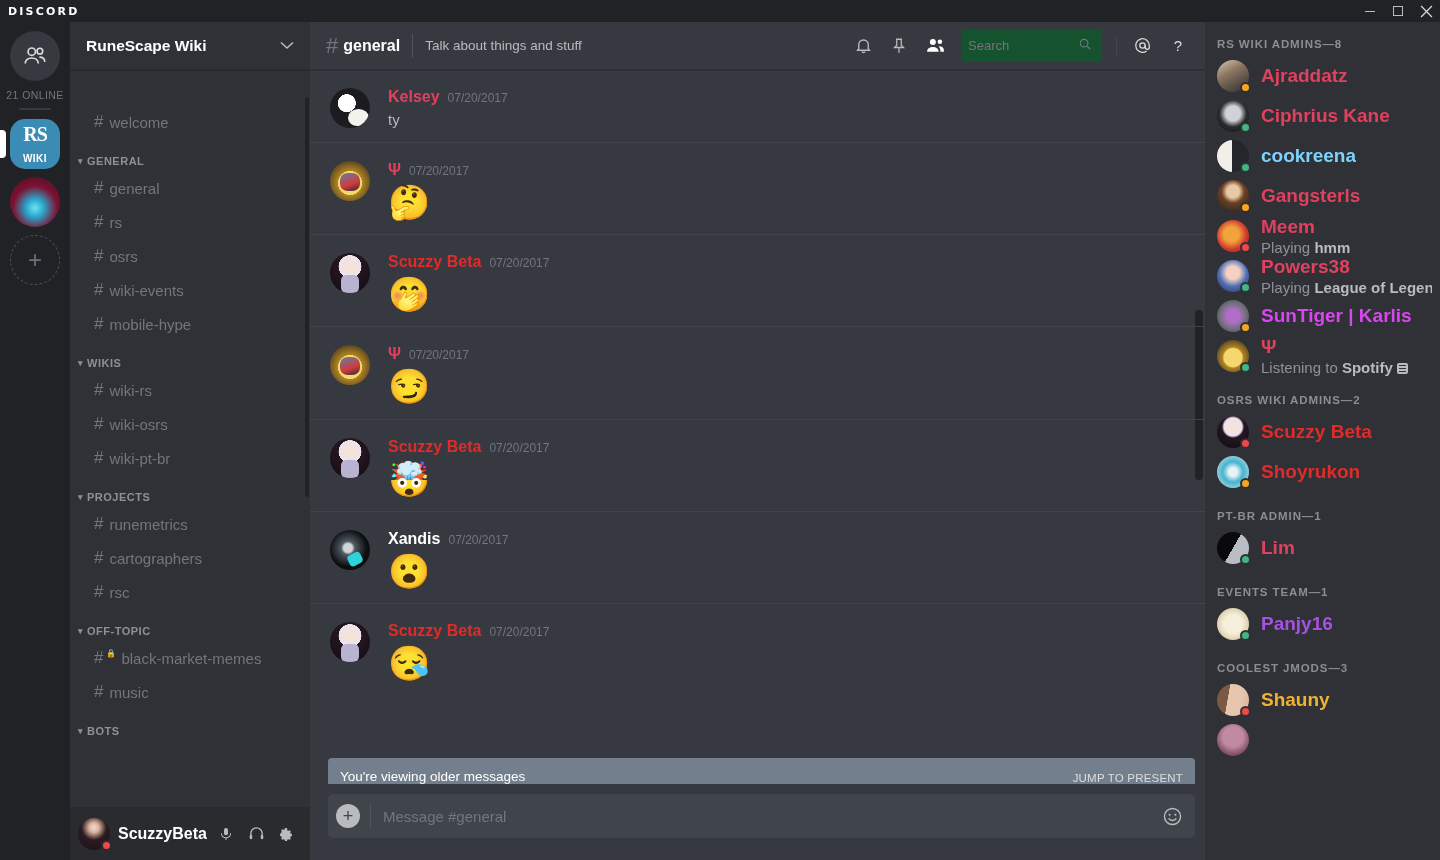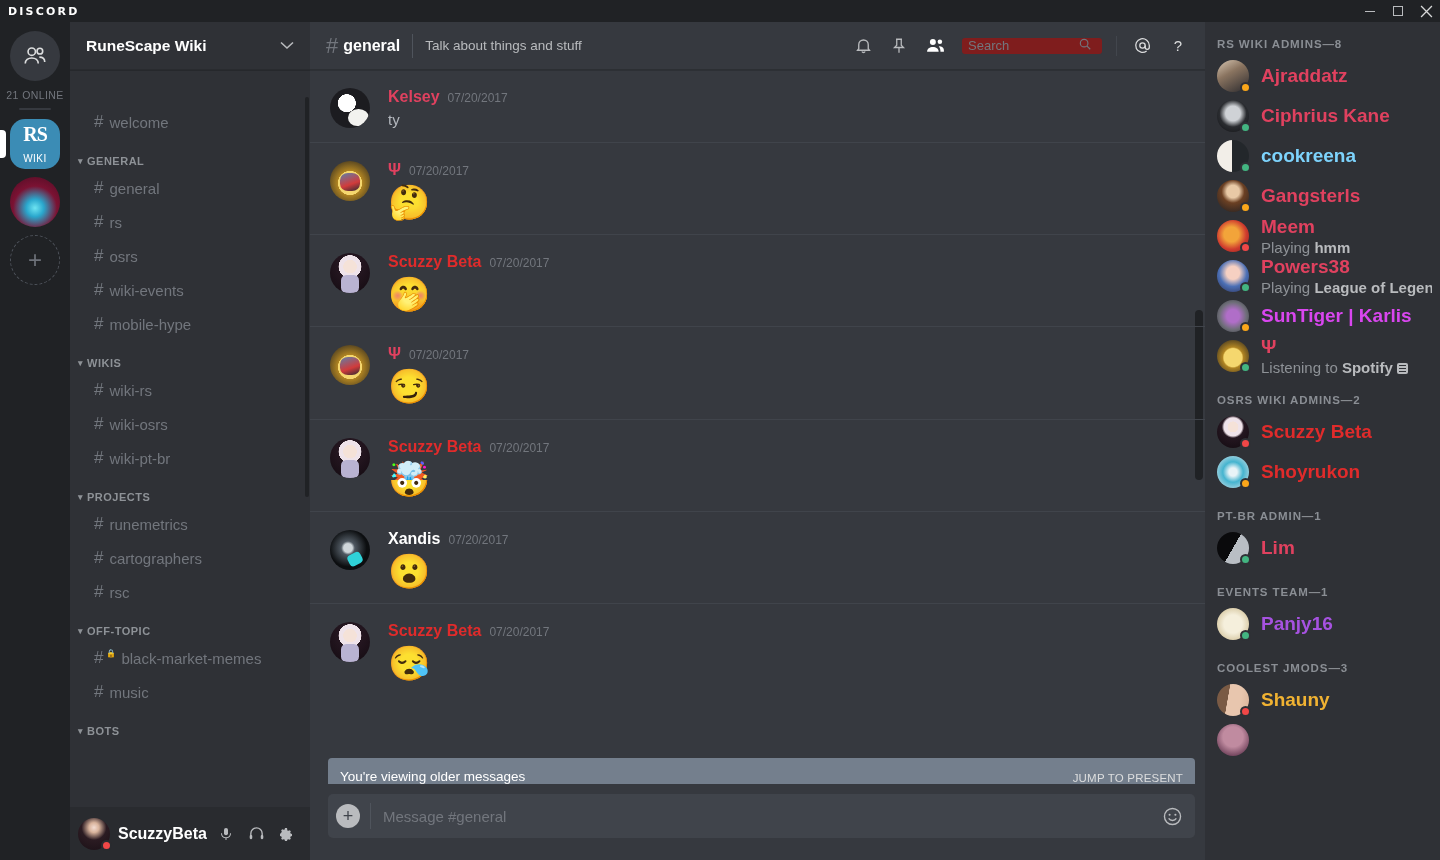--- a/index.html
+++ b/index.html
@@ -46,21 +46,21 @@
   .guild-pill {
     position: absolute; left: -12px; top: 11px; width: 8px; height: 28px;
     background: #fff; border-radius: 0 4px 4px 0;
   }
   .guild-ico {
     width: 50px; height: 50px; border-radius: 15px; overflow: hidden;
     display: flex; align-items: center; justify-content: center;
   }
   .guild-rs { background: #3b8cb5; flex-direction: column; color: #fff; }
   .guild-rs .rs { font-family: "Liberation Serif", serif; font-size: 20px; font-weight: bold; line-height: 1; letter-spacing: -1px;}
-  .guild-rs .wk { font-size: 10px; font-weight: normal; letter-spacing: .5px; line-height: 1; margin-top: 10px; text-align: center;}
+  .guild-rs .wk { font-size: 10px; font-weight: bold; letter-spacing: .5px; line-height: 1; margin-top: 10px; text-align: center;}
   .guild-cake { border-radius: 50%; background: radial-gradient(circle at 50% 62%, #6ee4f2 0%, #2aa7cd 22%, #7b1233 55%, #4a0c22 100%); }
   .guild-add {
     width: 50px; height: 50px; border-radius: 50%; border: 1px dashed #4f545c;
     display: flex; align-items: center; justify-content: center; color: #6d7179; font-size: 24px;
     font-weight: 300;
   }
 
   
   .channels {
     position: absolute; left: 70px; top: 22px; width: 240px; height: 838px;
@@ -110,21 +110,21 @@
     height: 48px; display: flex; align-items: center; padding: 0 8px 0 16px;
     border-bottom: 1px solid #2c2f33; box-shadow: 0 1px 0 rgba(0,0,0,.15);
   }
   .chat-hash { color: #72767d; font-size: 22px; margin-right: 5px; font-weight: 300; }
   .chat-title { color: #fff; font-size: 16px; font-weight: bold; }
   .hdr-divider { width: 1px; height: 24px; background: #4f545c; margin: 0 12px; }
   .chat-topic { color: #b9bbbe; font-size: 13.5px; }
   .hdr-right { margin-left: auto; display: flex; align-items: center; gap: 14px; color: #b9bbbe; padding-right: 8px;}
   .hdr-icon { display: flex; align-items: center; justify-content: center; width: 22px; height: 22px; }
   .searchbox {
-    width: 140px; height: 16px; background: #7f1d1d; border-radius: 3px;
+    width: 140px; height: 32px; background: #14532d; border-radius: 3px;
     display: flex; align-items: center; padding: 0 6px; margin-left: 2px;
   }
   .searchbox input {
     background: transparent; border: none; outline: none; color: #b9bbbe;
     font-size: 13px; width: 110px; font-family: "Liberation Sans", sans-serif;
   }
   .searchbox input::placeholder { color: #72767d; }
   .hdr-sep { width: 1px; height: 20px; background: #42464d; }
 
   .messages { flex: 1; position: relative; overflow: hidden; }

